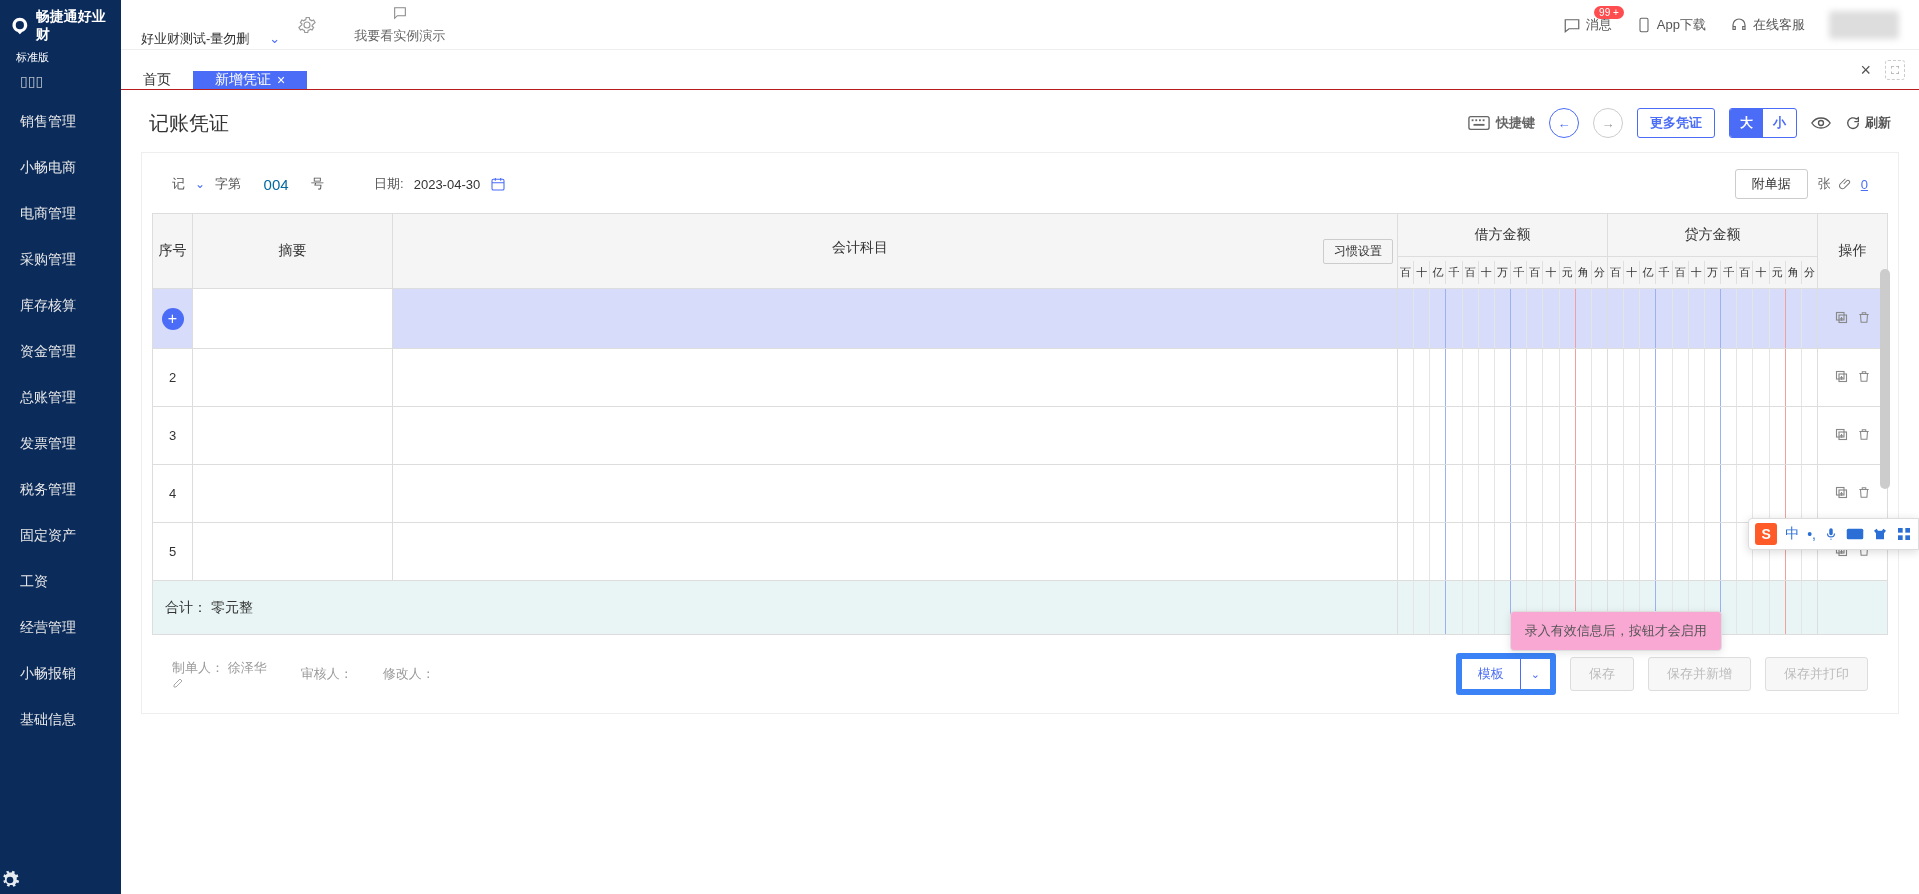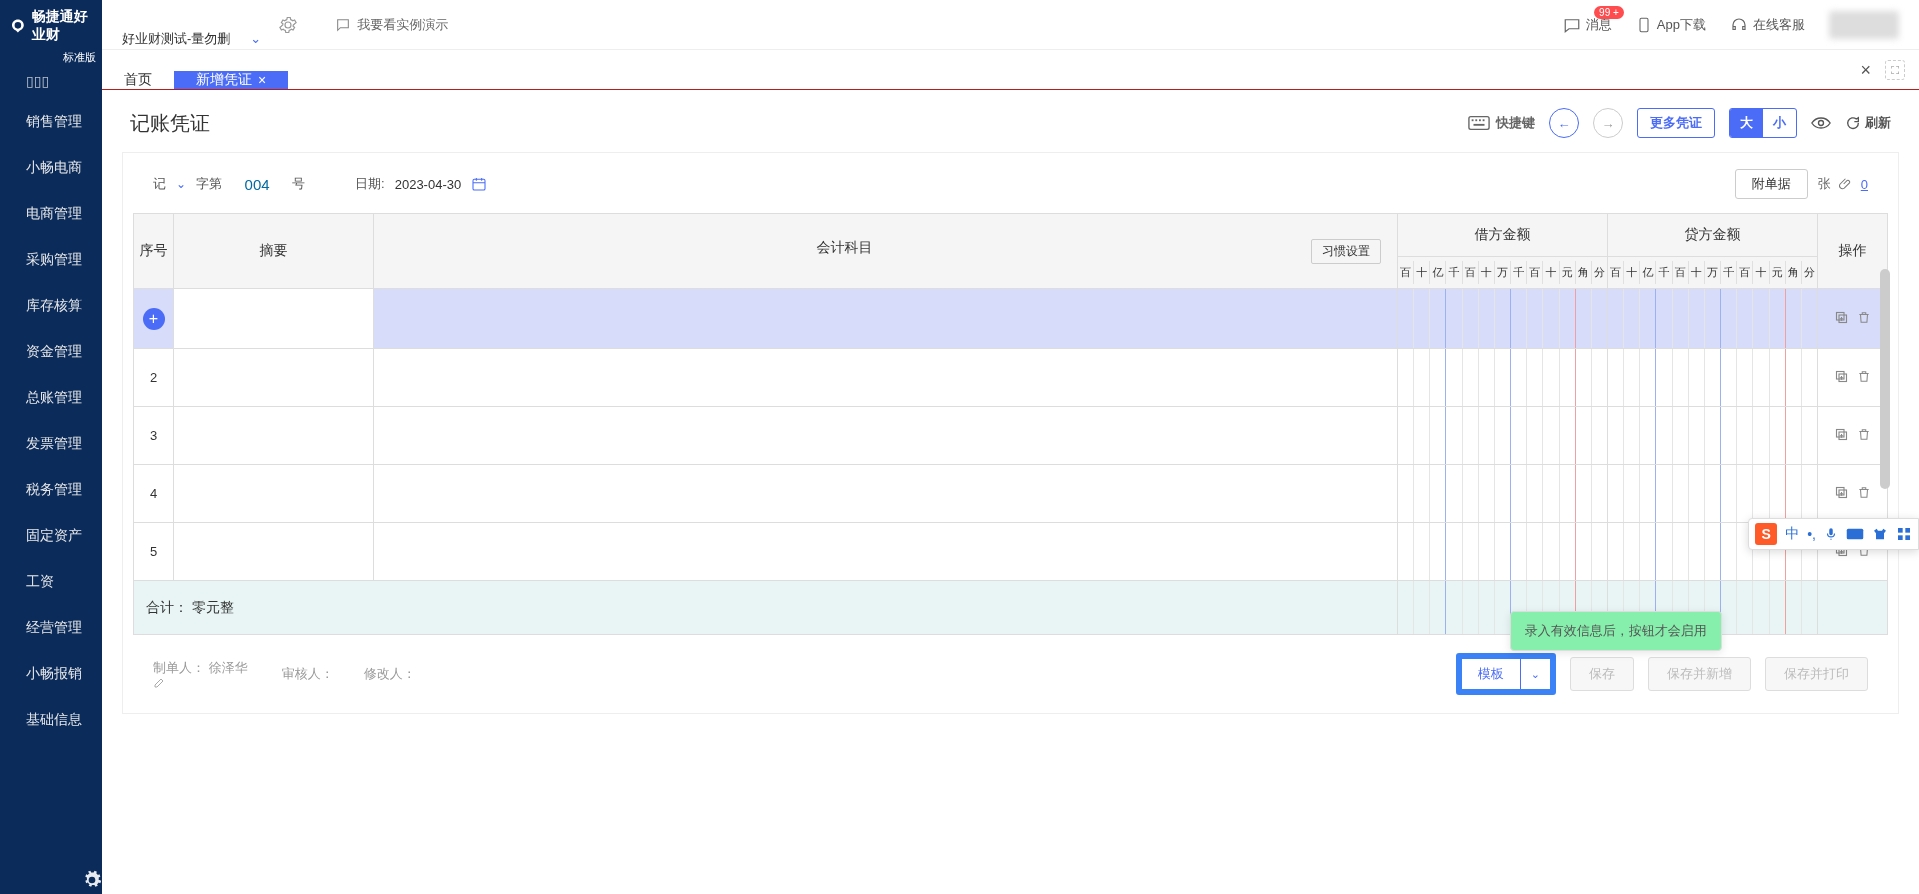--- a/index.html
+++ b/index.html
@@ -1,39 +1,39 @@
 <!DOCTYPE html>
 <html><head>
 <meta charset="utf-8">
 <style>
 * { margin: 0; padding: 0; box-sizing: border-box; }
 body { font-family: "Microsoft YaHei", Arial, sans-serif; font-size: 13px; color: #333; background: #fff; overflow: hidden; }
 .app { display: flex; height: 894px; width: 1919px; position: relative; }
 
 
-.sidebar { width: 102px; background: #0b2b5b; color: #fff; display: flex; flex-direction: column; align-items: flex-end; }
+.sidebar { width: 121px; background: #0b2b5b; color: #fff; display: flex; flex-direction: column; }
 .logo-area { padding: 8px 10px 4px; display: flex; align-items: center; gap: 6px; }
 .logo-icon { width: 22px; height: 22px; }
 .logo-text { font-size: 14px; font-weight: bold; }
 .version-tag { font-size: 11px; padding: 2px 6px; margin-left: 10px; color: #fff; }
 .sidebar-items { flex: 1; overflow: hidden; }
 .sidebar-item { padding: 14px 20px; font-size: 14px; cursor: pointer; color: #e8e8e8; }
 .sidebar-item.partial { padding: 6px 20px 10px; opacity: 0.8; }
 .sidebar-gear { text-align: center; padding: 8px 0 4px; }
 .sidebar-gear svg { width: 20px; height: 20px; }
 
 
 .main { flex: 1; display: flex; flex-direction: column; position: relative; }
 
 
 .top-header { height: 50px; display: flex; align-items: center; padding: 0 20px; border-bottom: 1px solid #eee; gap: 18px; }
 .project-select { display: flex; align-items: center; gap: 20px; color: #333; cursor: pointer; margin-top: 28px; }
 .proj-chevron { color: #4a6cf7; }
 .gear-btn { color: #999; cursor: pointer; display:flex;align-items:center; }
-.demo-link { display: flex; align-items: center; gap: 6px; color: #666; cursor: pointer; margin-left: 20px; }
+.demo-link { display: flex; align-items: center; gap: 6px; color: #666; cursor: pointer; margin-left: 20px; flex-direction: column; }
 .header-right { margin-left: auto; display: flex; align-items: center; gap: 24px; }
 .hlink { display: flex; align-items: center; gap: 5px; color: #555; cursor: pointer; position: relative; }
 .badge { position: absolute; top: -10px; right: -12px; background: #ff4d4f; color: #fff; font-size: 10px; padding: 1px 5px; border-radius: 8px; }
 .avatar-blur { width: 70px; height: 28px; background: #ddd; border-radius: 3px; filter: blur(3px); }
 
 
 .tabs-row { height: 40px; display: flex; align-items: flex-end; border-bottom: 1px solid #b91c1c; position: relative; background:#fff; }
 .tab { padding: 0 22px; display: flex; align-items: center; gap: 6px; cursor: pointer; font-size: 14px; color:#333; }
 .tab.active { background: #4a6cf7; color: #fff; }
 .tab-close { font-size: 14px; }
@@ -68,21 +68,21 @@
 
 .vtable-wrap { margin: 0 10px; position:relative; }
 .vtable { width: 100%; border-collapse: collapse; table-layout: fixed; }
 .vtable th, .vtable td { border: 1px solid #ddd; }
 .th-seq { width: 40px; }
 .th-summary { width: 200px; }
 .th-account { }
 .th-debit, .th-credit { width: 210px; }
 .th-ops { width: 70px; }
 .head-row1 th { background: #f5f5f5; text-align: center; padding: 12px 4px; font-weight: 500; font-size:14px; }
-.habit-btn { float: right; border: 1px solid #ccc; padding: 3px 10px; margin-right:12px; border-radius: 2px; font-size: 12px; cursor: pointer; font-weight:normal; }
+.habit-btn { float: right; border: 1px solid #ccc; padding: 3px 10px; margin-right:0; border-radius: 2px; font-size: 12px; cursor: pointer; font-weight:normal; }
 .digit-row th { background: #f5f5f5; font-size: 11px; font-weight: normal; padding: 4px 0; text-align:center; }
 .amount-head { position: relative; }
 .digit-line { display: flex; }
 .digit { flex: 1; border-right: 1px solid #e0e0e0; text-align: center; font-size:11px; padding: 4px 0; }
 .digit:last-child { border-right: none; }
 
 .data-row td { height: 58px; text-align: center; position: relative; vertical-align: middle; }
 .data-row.active td { background: #d6dcfa; }
 .data-row.active .summary-cell { background: #fff; }
 .summary-cell { padding: 4px; }
@@ -103,21 +103,21 @@
 
 .vscroll { position:absolute; right:-2px; top:56px; width:10px; height:220px; background:#ccc; border-radius:5px; }
 
 
 .voucher-footer { padding: 18px 30px; display: flex; align-items: center; gap: 30px; color: #999; font-size:13px; }
 .footer-right { margin-left: auto; display: flex; gap: 14px; align-items: center; position: relative; }
 .tpl-btn { display: flex; align-items: center; border: 6px solid #3b82f6; color: #4a6cf7; border-radius: 3px; cursor: pointer; }
 .tpl-main { padding: 6px 16px; border-right: 1px solid #4a6cf7; }
 .tpl-caret { padding: 6px 10px; font-size:11px; }
 .fbtn { padding: 7px 18px; border-radius: 3px; border: 1px solid #ddd; color: #bbb; background:#f7f7f7; cursor: not-allowed; }
-.tooltip { position: absolute; bottom: 44px; left: 54px; background: #86efac; border: 1px solid #ddd; box-shadow: 0 2px 8px rgba(0,0,0,.1); padding: 10px 14px; border-radius: 4px; color: #555; font-size: 13px; white-space: nowrap; }
+.tooltip { position: absolute; bottom: 44px; left: 54px; background: #f9a8d4; border: 1px solid #ddd; box-shadow: 0 2px 8px rgba(0,0,0,.1); padding: 10px 14px; border-radius: 4px; color: #555; font-size: 13px; white-space: nowrap; }
 
 
 .ime-bar { position: absolute; right: 0; top: 518px; background: #fff; border: 1px solid #ddd; box-shadow: 0 2px 10px rgba(0,0,0,.15); border-radius: 4px 0 0 4px; display: flex; align-items: center; padding: 4px 6px; gap: 8px; }
 .ime-logo { width: 22px; height: 22px; background: #ff5b29; color: #fff; display: flex; align-items: center; justify-content: center; font-weight: bold; border-radius: 3px; font-size:14px; }
 .ime-item { color: #2b6fd6; font-size: 14px; cursor: pointer; }
 
 svg { display: block; }
 </style>
 </head>
 <body>

